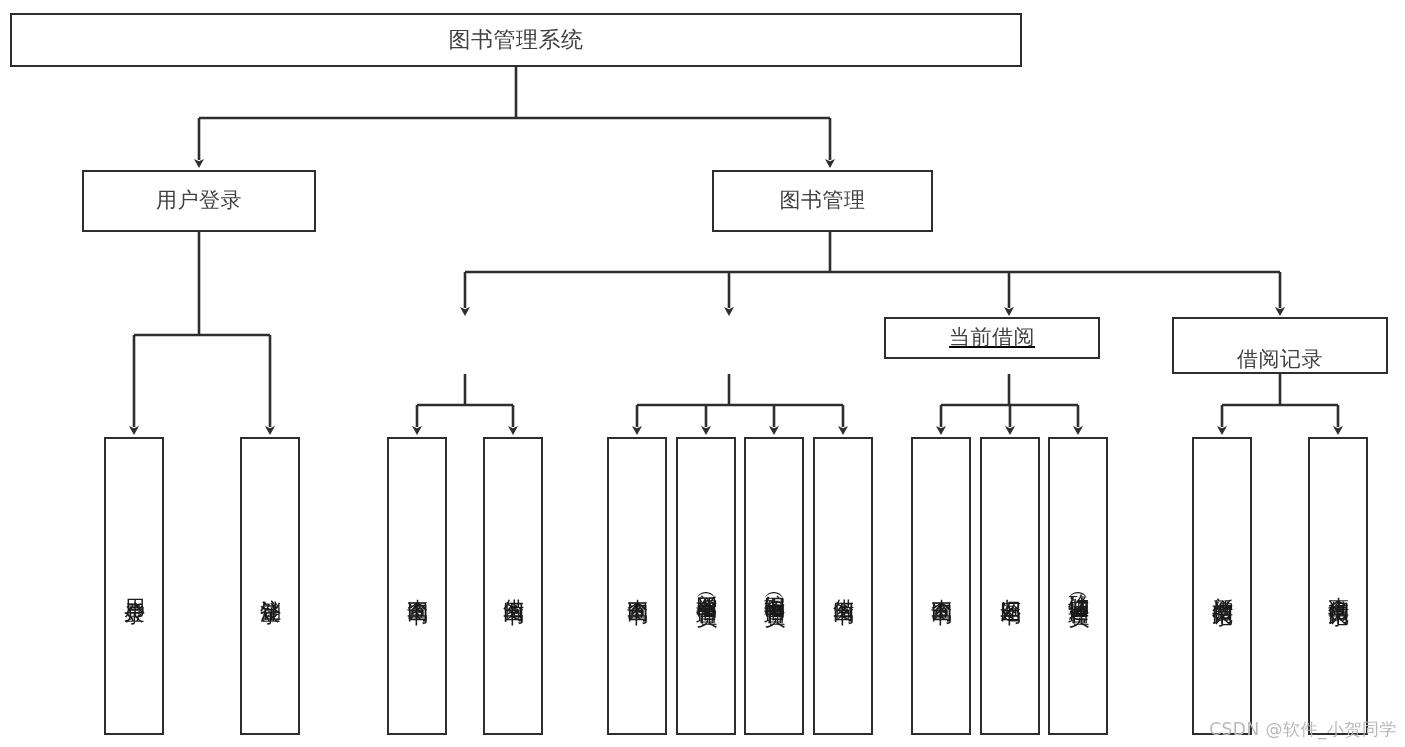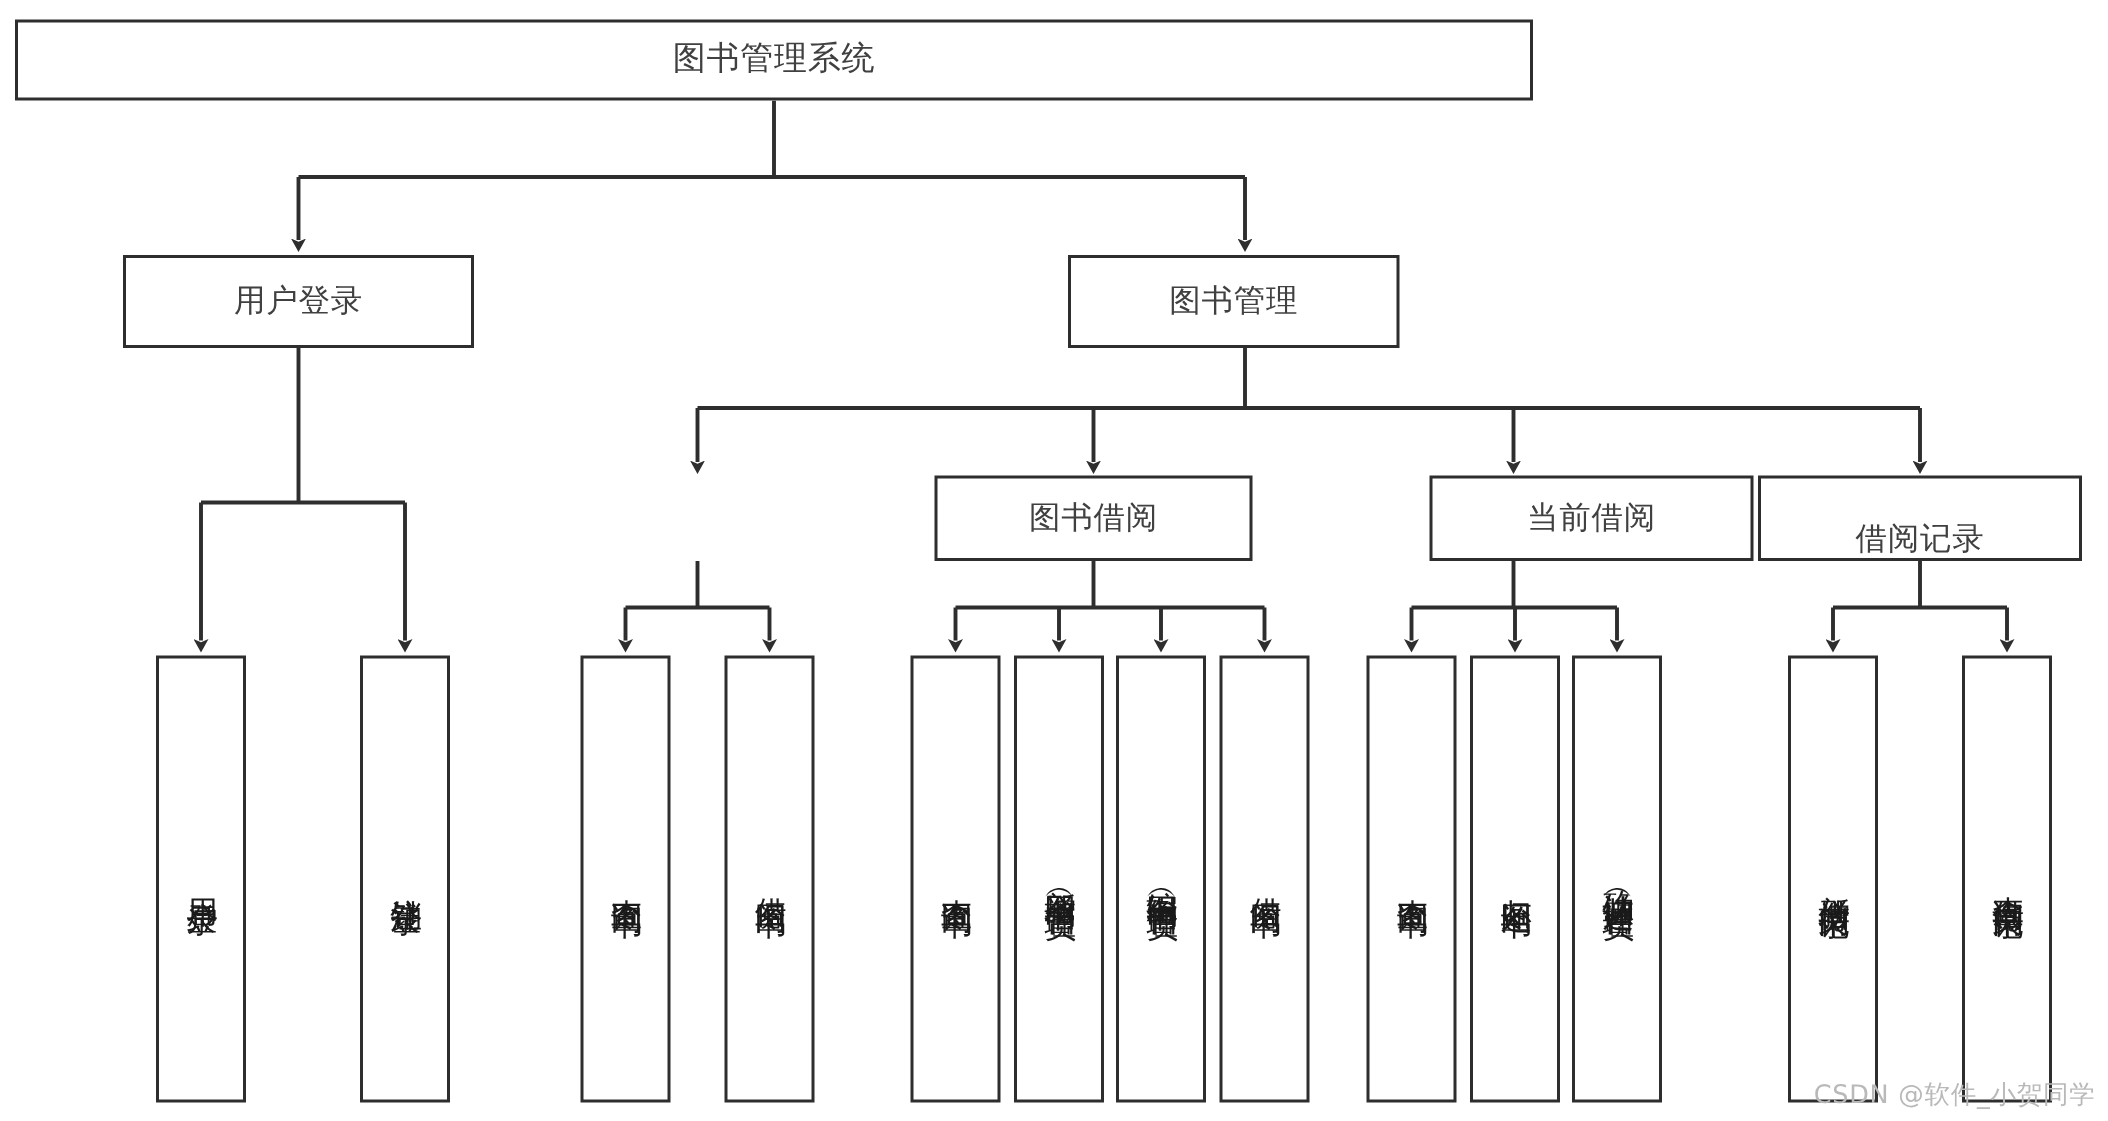--- a/index.html
+++ b/index.html
@@ -137,25 +137,22 @@
 
   <div class="node-box" style="left:82px; top:170px; width:234px; height:62px;">
     <span class="node-label-h">用户登录</span>
   </div>
 
   <div class="node-box" style="left:712px; top:170px; width:221px; height:62px;">
     <span class="node-label-h">图书管理</span>
   </div>
 
 
-  <div class="node-box" style="left:623px; top:317px; width:212px; height:57px;">
-    <span class="node-label-h">图书借阅</span>
-  </div>
-
-  <div class="node-box" style="left:953px; top:317px; width:216px; height:57px;">
+
+  <div class="node-box" style="left:884px; top:317px; width:216px; height:42px;text-decoration:underline;">
     <span class="node-label-h">当前借阅</span>
   </div>
 
   <div class="node-box" style="left:1172px; top:317px; width:216px; height:57px;align-items:flex-end;">
     <span class="node-label-h">借阅记录</span>
   </div>
 
   <div class="node-box vertical" style="left:104px; top:437px; width:60px; height:298px;">
     <span class="node-label-v">用户登录</span>
   </div>

